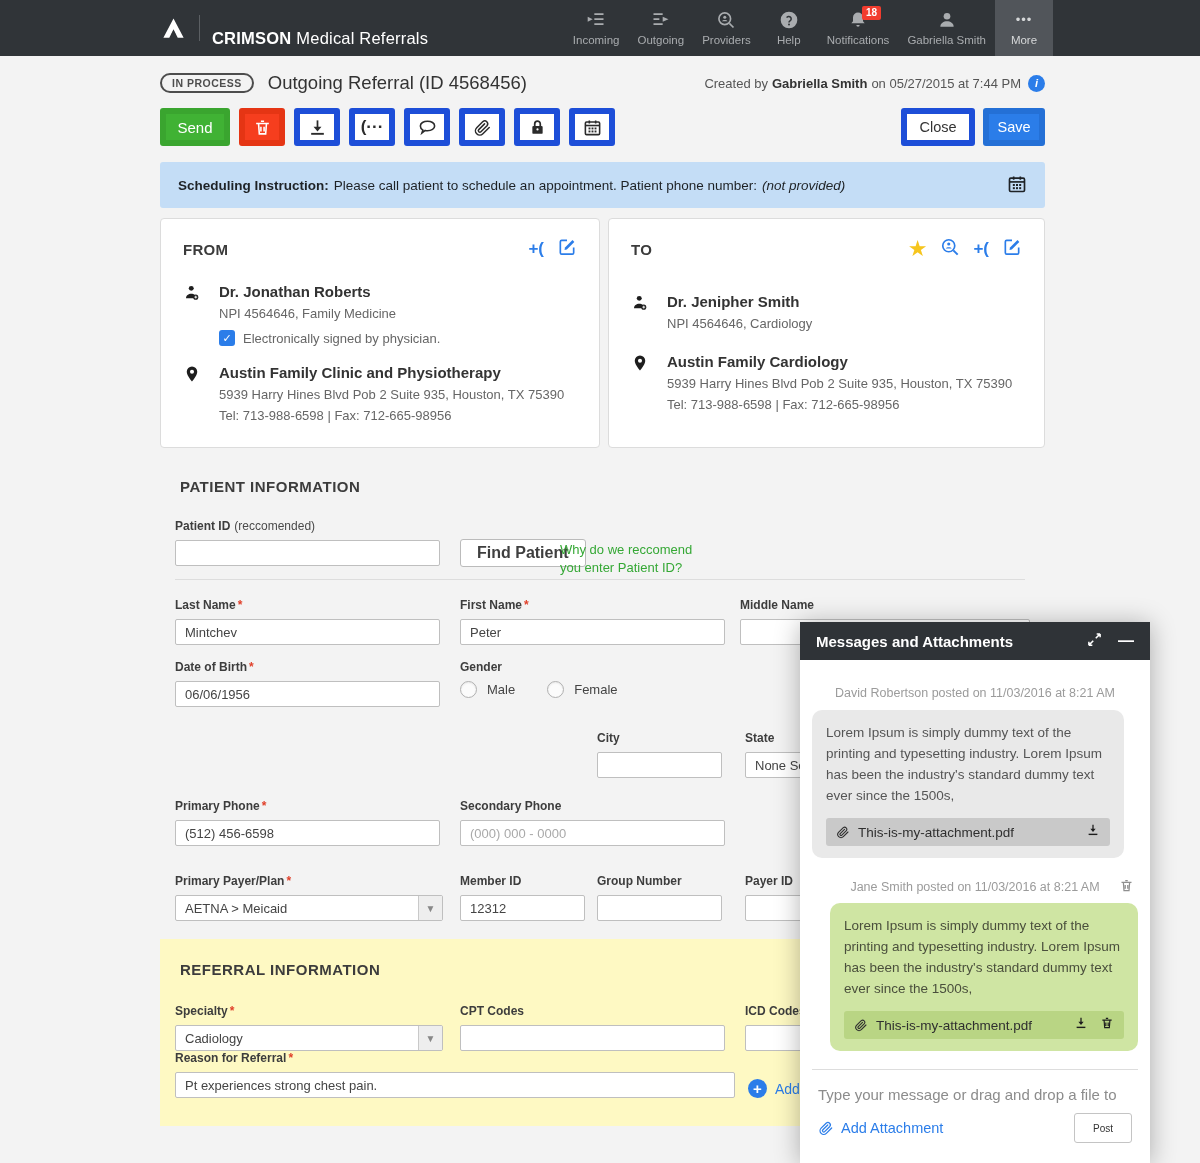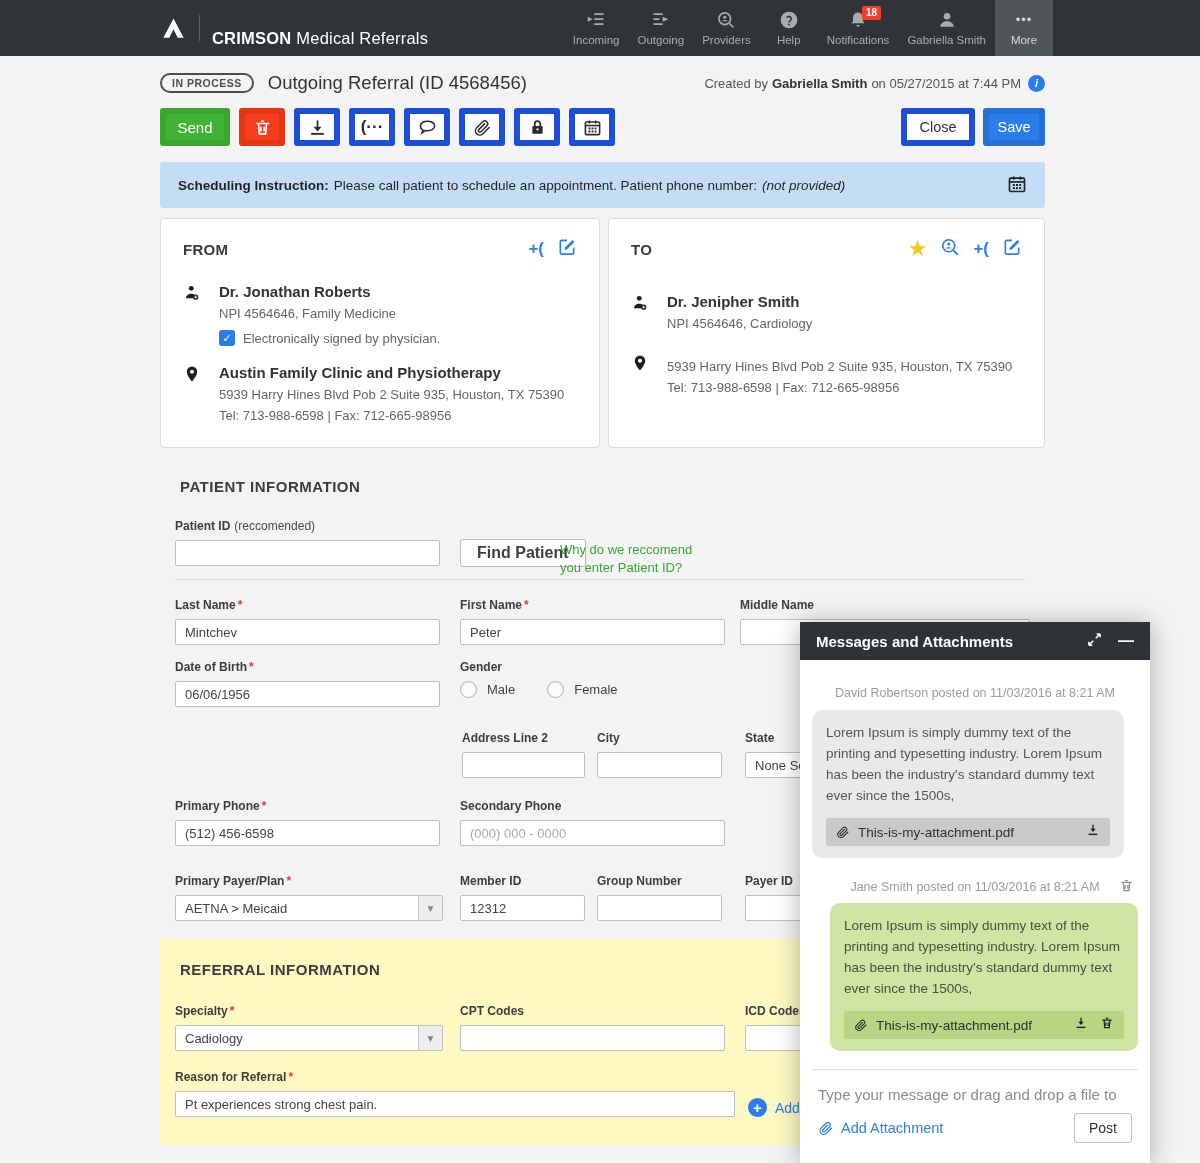--- a/index.html
+++ b/index.html
@@ -126,21 +126,21 @@
   .attach-name { flex:1; overflow:hidden; white-space:nowrap; text-overflow:ellipsis; }
   .attach-act { display:flex; gap:12px; color:#1d1d1d; }
   .mp-divider { margin-top:18px; border-top:1px solid #ddd; flex:none; }
   .composer { flex:1; border:none; outline:none; resize:none; background:transparent; padding:16px 6px 0;
               font-size:15px; color:#444; font-family:"Liberation Sans",sans-serif; }
   .composer::placeholder { color:#8c8c8c; }
   .mp-footer { display:flex; align-items:center; padding:8px 6px 20px; flex:none; }
   .add-attach { display:flex; align-items:center; gap:7px; color:#2b7de9; font-size:14.5px; cursor:pointer; }
   .add-attach svg { width:16px; height:16px; }
   .btn-post { margin-left:auto; width:58px; height:30px; background:#fff; border:1px solid #c4c4c4;
-              border-radius:3px; font-size:14px; color:#333; cursor:pointer; }
+              border-radius:3px; font-size:10px; color:#333; cursor:pointer; }
 </style>
 </head>
 <body>
 
 <div class="topnav">
   <div class="brand">
     <svg class="brand-logo" viewBox="0 0 32 32">
         <path fill="#fff" d="M4 27L16 4l12 23h-7l-5-10-5 10z"></path>
         <path fill="#303438" d="M13 24l3-6 3 6z"></path>
       </svg>
@@ -358,20 +358,21 @@
         <div class="crow-main">
           <div class="cname">Dr. Jenipher Smith</div>
           <div class="csub">NPI 4564646, Cardiology</div>
         </div>
       </div>
       <div class="crow" style="margin-top:22px;">
         <span class="ic"><svg viewBox="0 0 24 24" fill="currentColor">
               <path d="M12 2a7 7 0 0 0-7 7c0 5.2 7 13 7 13s7-7.8 7-13a7 7 0 0 0-7-7zm0 9.6A2.7 2.7 0 1 1 12 6.2a2.7 2.7 0 0 1 0 5.4z"></path>
             </svg></span>
         <div class="crow-main">
+          <div class="cname">Austin Family Cardiology</div>
           <div class="csub">5939 Harry Hines Blvd Pob 2 Suite 935, Houston, TX 75390</div>
           <div class="csub">Tel: 713-988-6598 | Fax: 712-665-98956</div>
         </div>
       </div>
     </div>
   </div>
 
   <h2 class="section-heading">PATIENT INFORMATION</h2>
 
   <div class="frow" style="margin-top:24px;height:47px;">
@@ -413,24 +414,20 @@
       <div class="radio-row">
         <span class="radio"></span>
         <span class="radio-label">Male</span>
         <span class="radio"></span>
         <span class="radio-label">Female</span>
       </div>
     </div>
   </div>
 
   <div class="frow" style="margin-top:24px;height:47px;">
-    <div class="fg" style="left:302px;width:123px;">
-      <label><span>Address Line 2</span></label>
-      <input class="tinput" style="">
-    </div>
     <div class="fg" style="left:437px;width:125px;">
       <label><span>City</span></label>
       <input class="tinput" style="">
     </div>
     <div class="fg" style="left:585px;width:120px;">
       <label><span>State</span></label>
       <div class="selectbox">
         <span class="val">None Selected</span>
       </div>
     </div>
@@ -483,21 +480,21 @@
       <div class="fg" style="left:300px;width:265px;">
         <label><span>CPT Codes</span></label>
         <input class="tinput" style="">
       </div>
       <div class="fg" style="left:585px;width:120px;">
         <label><span>ICD Codes</span></label>
         <input class="tinput" style="">
       </div>
     </div>
 
-    <div class="frow" style="margin-top:19px;height:47px;text-decoration:underline;">
+    <div class="frow" style="height:47px;text-decoration:underline;">
       <div class="fg" style="left:15px;width:560px;">
         <label><span>Reason for Referral</span><span class="req">*</span></label>
         <input class="tinput" value="Pt experiences strong chest pain." style="">
       </div>
       <div class="add-link">
         <span class="plus-circle">+</span>
         <span>Add</span>
       </div>
     </div>
   </div>

